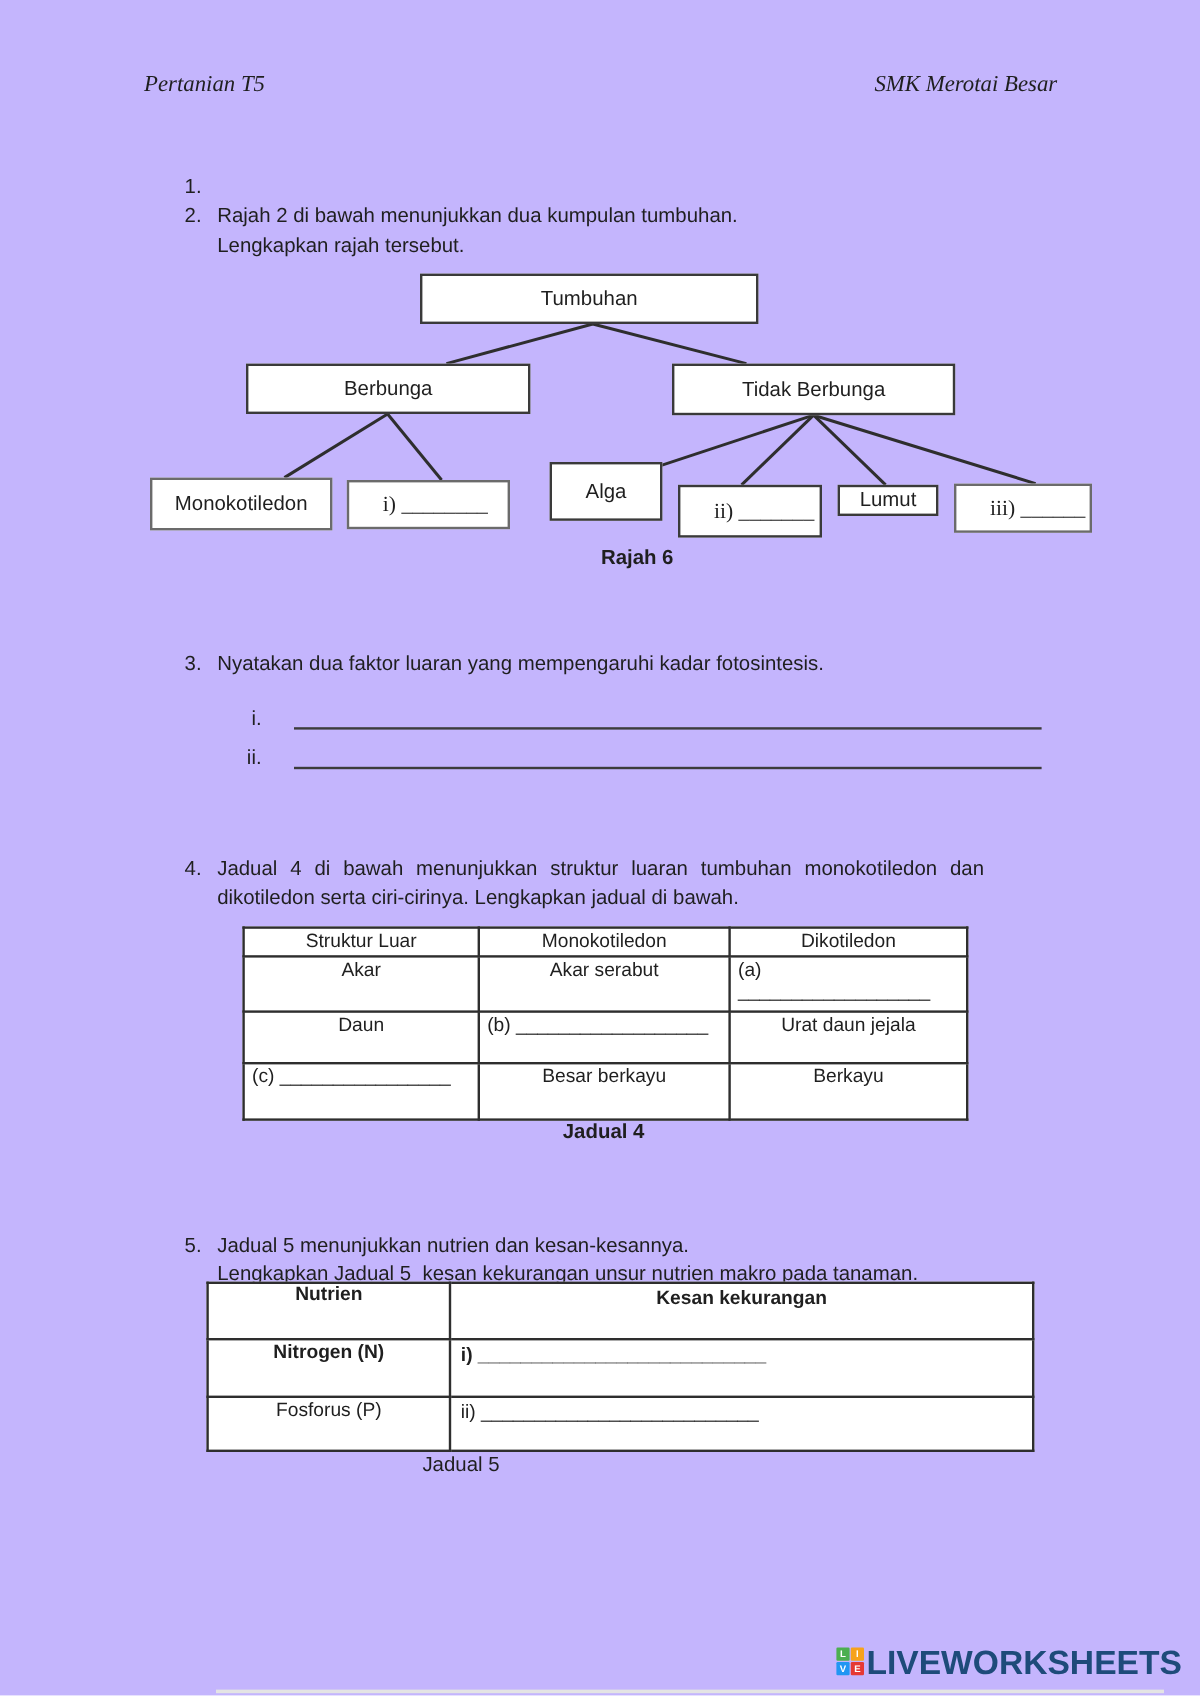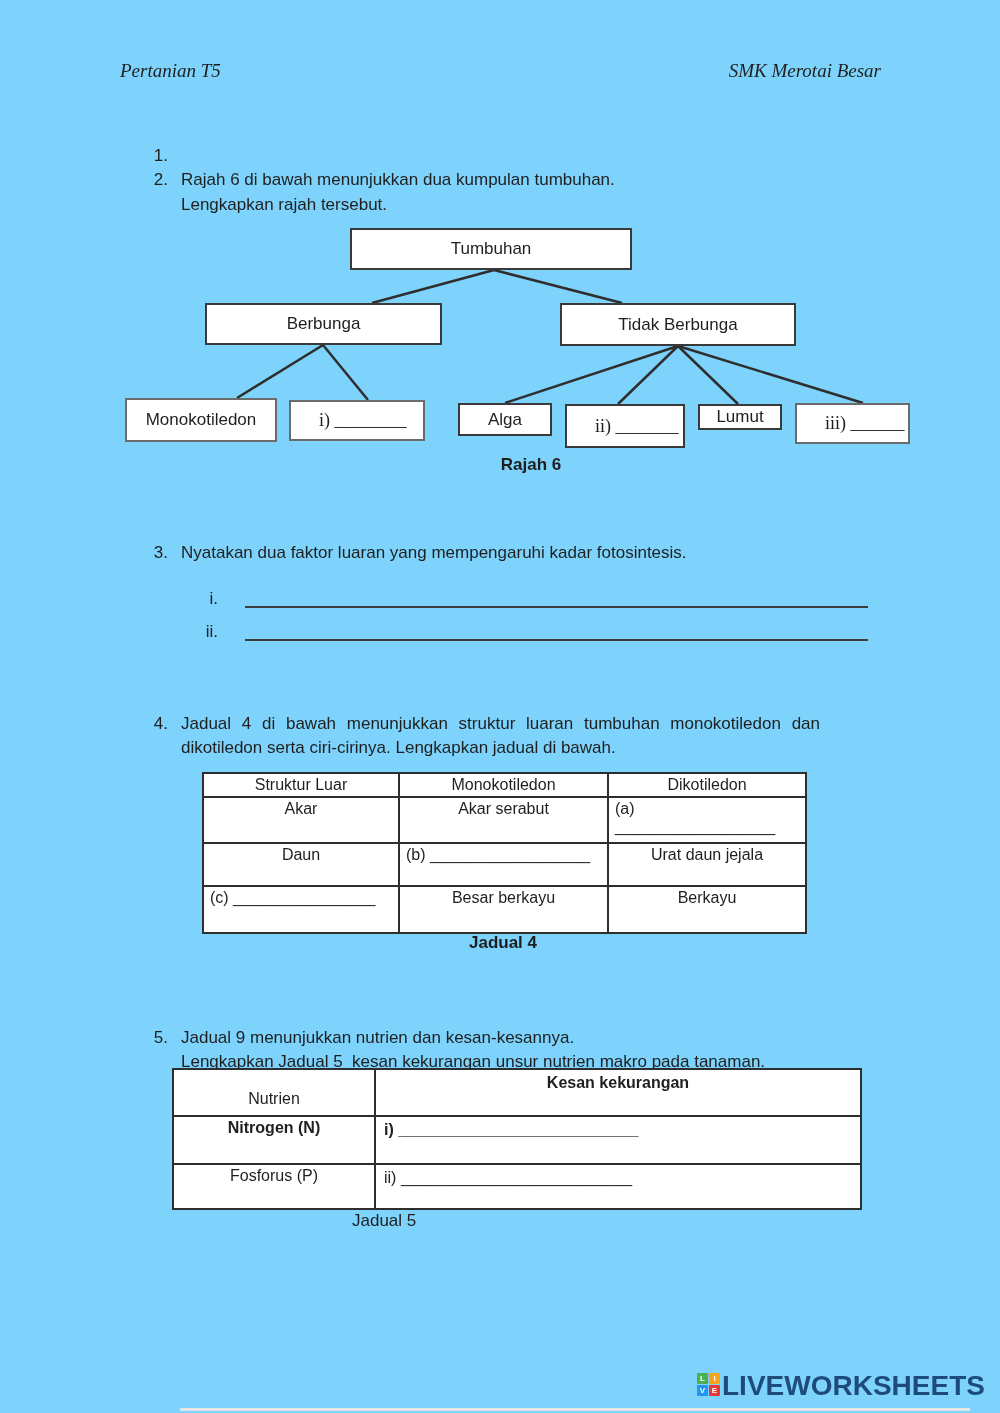--- a/index.html
+++ b/index.html
@@ -1,18 +1,18 @@
 <!DOCTYPE html>
 <html><head>
 <meta charset="utf-8">
 <style>
   html,body{margin:0;padding:0;background:#ffffff;}
   .page{
     position:relative;width:1000px;height:1413px;margin:0 auto;
-    background:#7dd3fc;color:#1f1f1f;
+    background:#c4b5fd;color:#1f1f1f;
     font-family:"Liberation Sans",sans-serif;font-size:17px;
     overflow:hidden;
   }
   .abs{position:absolute;white-space:pre-wrap;}
   .serif-it{font-family:"Liberation Serif",serif;font-style:italic;font-size:19px;}
   .num{width:20px;text-align:right;}
   
   .dbox{
     position:absolute;border:2px solid #3a3a3a;background:#fff;
     display:flex;align-items:center;justify-content:center;
@@ -42,42 +42,42 @@
 <body>
 
 <div class="page">
 
   <div class="abs serif-it" style="left:120px;top:60px;">Pertanian T5</div>
   <div class="abs serif-it" style="left:640px;top:60px;width:241px;text-align:right;">SMK Merotai Besar</div>
 
   <div class="abs num" style="left:148px;top:146px;">1.</div>
 
   <div class="abs num" style="left:148px;top:170px;">2.</div>
-  <div class="abs" style="left:181px;top:170px;">Rajah 6 di bawah menunjukkan dua kumpulan tumbuhan.</div>
+  <div class="abs" style="left:181px;top:170px;">Rajah 2 di bawah menunjukkan dua kumpulan tumbuhan.</div>
   <div class="abs" style="left:181px;top:195px;">Lengkapkan rajah tersebut.</div>
 
   <div class="abs" style="left:0;top:0;width:1000px;height:500px;">
     <svg class="lines" width="1000" height="500" viewBox="0 0 1000 500">
       <line x1="494" y1="270" x2="372" y2="303" stroke="#2e2e2e" stroke-width="2.5"></line>
       <line x1="494" y1="270" x2="622" y2="303" stroke="#2e2e2e" stroke-width="2.5"></line>
       <line x1="323" y1="345" x2="237" y2="398" stroke="#2e2e2e" stroke-width="2.5"></line>
       <line x1="323" y1="345" x2="368" y2="400" stroke="#2e2e2e" stroke-width="2.5"></line>
       <line x1="678" y1="346" x2="505" y2="403" stroke="#2e2e2e" stroke-width="2.5"></line>
       <line x1="678" y1="346" x2="618" y2="404" stroke="#2e2e2e" stroke-width="2.5"></line>
       <line x1="678" y1="346" x2="738" y2="404" stroke="#2e2e2e" stroke-width="2.5"></line>
       <line x1="678" y1="346" x2="863" y2="403" stroke="#2e2e2e" stroke-width="2.5"></line>
     </svg>
 
     <div class="dbox" style="left:350px;top:228px;width:282px;height:42px;">Tumbuhan</div>
     <div class="dbox" style="left:205px;top:303px;width:237px;height:42px;">Berbunga</div>
     <div class="dbox" style="left:560px;top:303px;width:236px;height:43px;">Tidak Berbunga</div>
 
     <div class="dbox gray" style="left:125px;top:398px;width:152px;height:44px;">Monokotiledon</div>
     <div class="dbox gray leftpad blank-serif" style="left:289px;top:400px;width:136px;height:41px;">i) ________</div>
-    <div class="dbox" style="left:458px;top:403px;width:94px;height:33px;">Alga</div>
+    <div class="dbox" style="left:458px;top:385px;width:94px;height:49px;">Alga</div>
     <div class="dbox leftpad blank-serif" style="left:565px;top:404px;width:120px;height:44px;">ii) _______</div>
     <div class="dbox" style="left:698px;top:404px;width:84px;height:26px;">Lumut</div>
     <div class="dbox gray leftpad blank-serif" style="left:795px;top:403px;width:115px;height:41px;">iii) ______</div>
 
     <div class="abs caption" style="left:431px;top:455px;width:200px;">Rajah 6</div>
   </div>
 
   <div class="abs num" style="left:148px;top:543px;">3.</div>
   <div class="abs" style="left:181px;top:543px;">Nyatakan dua faktor luaran yang mempengaruhi kadar fotosintesis.</div>
   <div class="abs" style="left:198px;top:589px;width:20px;text-align:right;">i.</div>
@@ -114,31 +114,31 @@
     <tr style="height:47px;margin-left:44px;">
       <td class="vbot blankcell">(c) ________________</td>
       <td class="ctr">Besar berkayu</td>
       <td class="ctr">Berkayu</td>
     </tr>
   </tbody>
     </table>
   <div class="abs caption" style="left:403px;top:933px;width:200px;">Jadual 4</div>
 
   <div class="abs num" style="left:148px;top:1028px;">5.</div>
-  <div class="abs" style="left:181px;top:1028px;">Jadual 9 menunjukkan nutrien dan kesan-kesannya.</div>
+  <div class="abs" style="left:181px;top:1028px;">Jadual 5 menunjukkan nutrien dan kesan-kesannya.</div>
   <div class="abs" style="left:181px;top:1052px;">Lengkapkan Jadual 5  kesan kekurangan unsur nutrien makro pada tanaman.</div>
 
   <table class="wtable" style="left:172px;top:1068px;width:688px;">
     <colgroup>
         <col style="width:202px">
         <col style="width:486px">
       </colgroup>
     <tbody>
         <tr style="height:47px;">
-      <td class="ctr" style="font-weight:normal;padding-top:20px;">Nutrien</td>
+      <td class="ctr" style="font-weight:bold;padding-top:0;">Nutrien</td>
       <td class="ctr" style="font-weight:bold;padding-top:4px;">Kesan kekurangan</td>
     </tr>
     <tr style="height:48px;font-weight:bold;">
       <td class="ctr vbot" style="padding-bottom:6px;">Nitrogen (N)</td>
       <td class="blankcell" style="padding:4px 8px;border-radius:13px;">i) ___________________________</td>
     </tr>
     <tr style="height:45px;">
       <td class="ctr vbot" style="padding-bottom:6px;">Fosforus (P)</td>
       <td class="blankcell" style="padding:4px 8px;">ii) __________________________</td>
     </tr>

